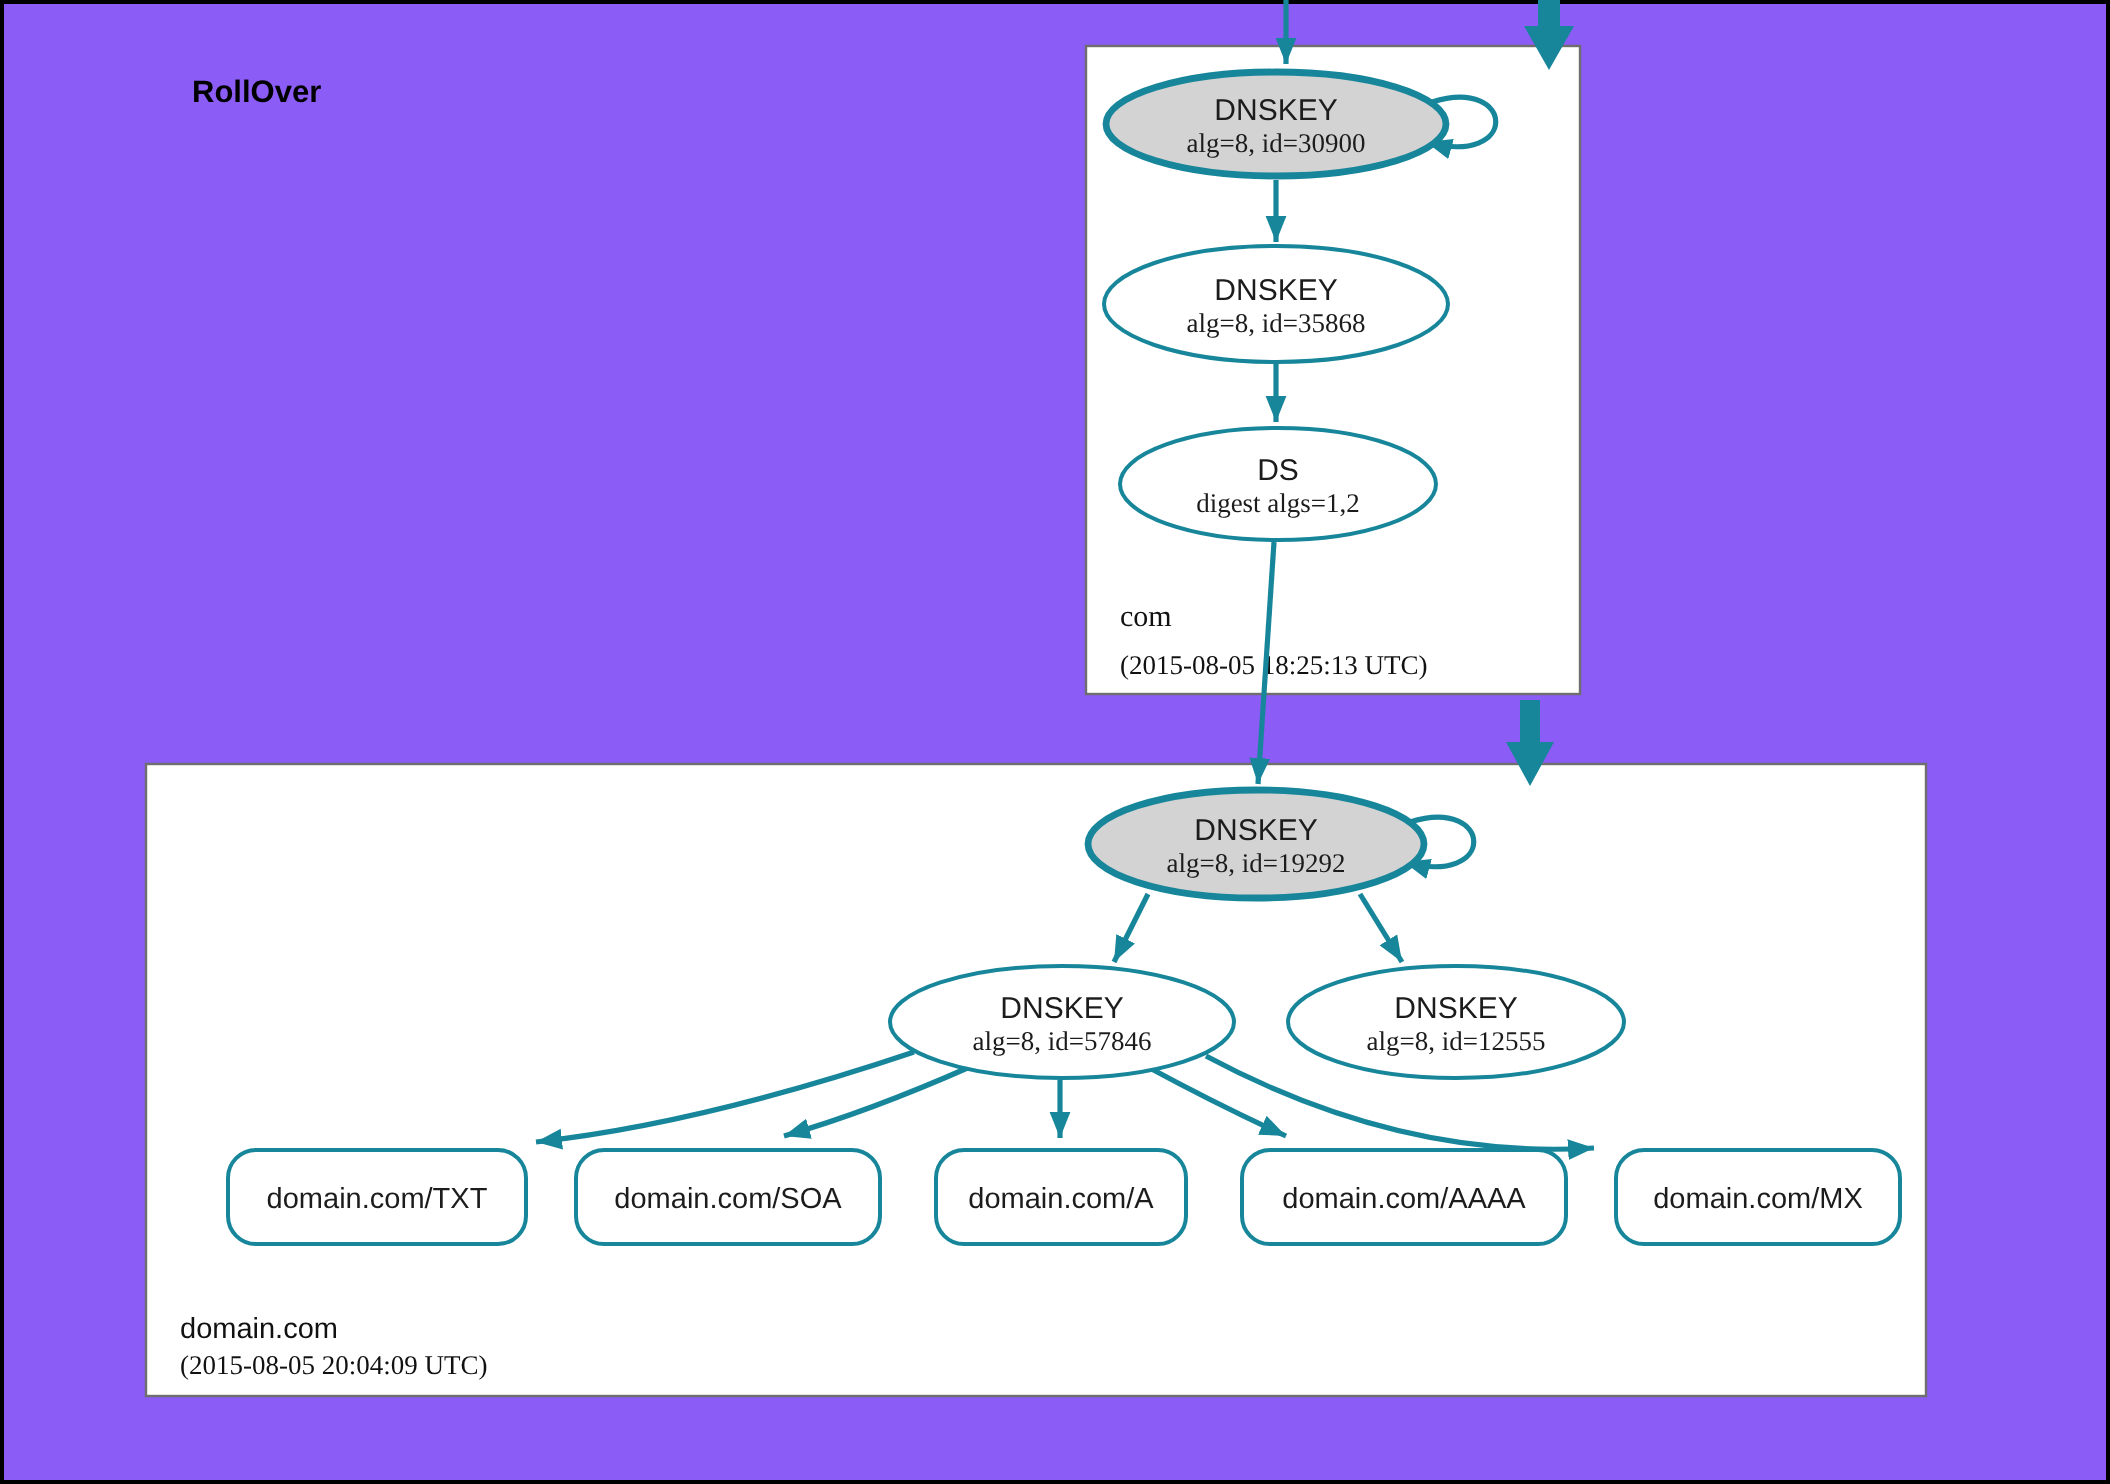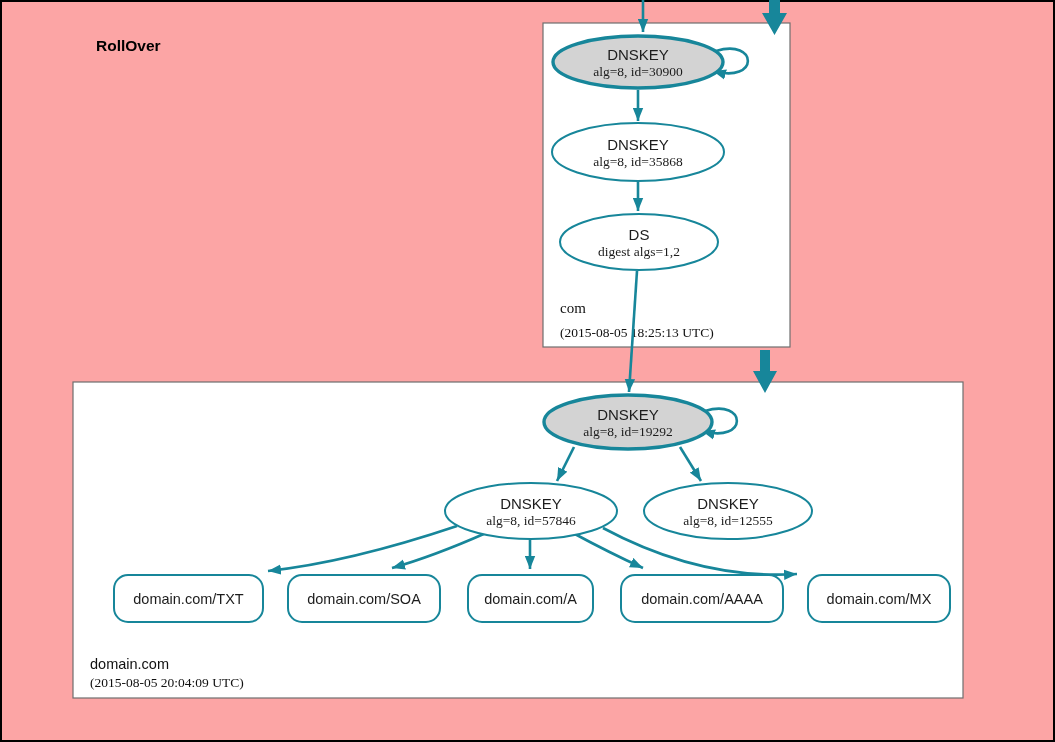--- a/index.html
+++ b/index.html
@@ -1,16 +1,16 @@
 <!DOCTYPE html>
 <html><head>
 <meta charset="utf-8">
 <style>
   html,body { margin:0; padding:0; background:#fff; }
-  .stage { position:relative; width:1055px; height:742px; background:#fca5a5; }
+  .stage { position:relative; width:1055px; height:742px; background:#8b5cf6; }
   svg { display:block; }
   .node-title  { font-family:"Liberation Sans", sans-serif; font-size:15px; fill:#1c1c1c; text-anchor:middle; }
   .node-sub    { font-family:"Liberation Serif", serif;     font-size:13.5px; fill:#1c1c1c; text-anchor:middle; }
   .record-label{ font-family:"Liberation Sans", sans-serif; font-size:14.5px; fill:#1c1c1c; text-anchor:middle; }
   .zone-serif  { font-family:"Liberation Serif", serif;     font-size:15px; fill:#111; }
   .zone-sans   { font-family:"Liberation Sans", sans-serif; font-size:14.5px; fill:#111; }
   .zone-ts     { font-family:"Liberation Serif", serif;     font-size:13.5px; fill:#111; }
   .graph-title { font-family:"Liberation Sans", sans-serif; font-size:15.5px; font-weight:bold; fill:#000; }
   .edge   { fill:none; stroke:#17869a; stroke-width:2.6; }
   .loop   { fill:none; stroke:#17869a; stroke-width:2.6; }

